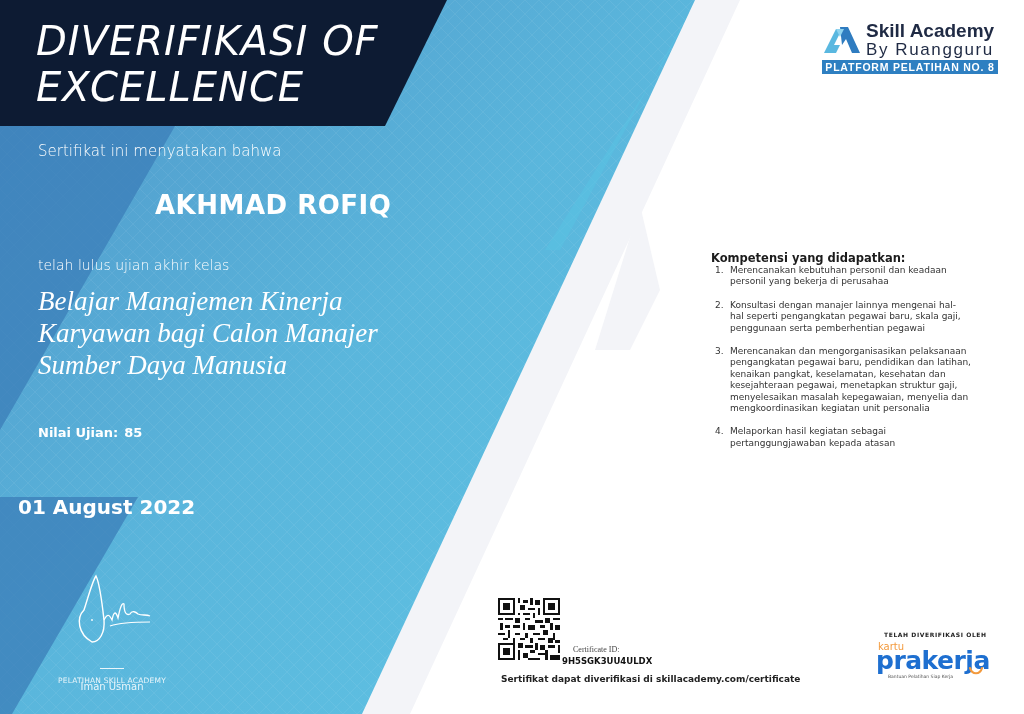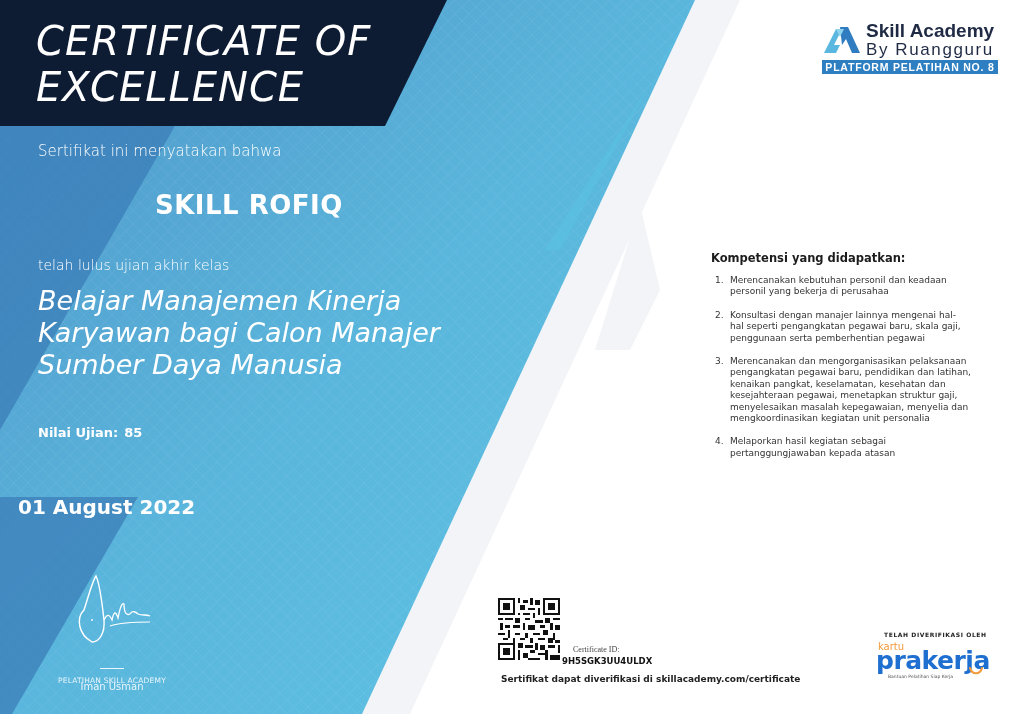--- a/index.html
+++ b/index.html
@@ -14,34 +14,34 @@
   .logo { position: absolute; left: 822px; top: 21px; width: 180px; height: 56px; }
   .logo-icon { position: absolute; left: 0; top: 4px; width: 40px; height: 30px; }
   .logo-name { position: absolute; left: 44px; top: 0px; font-family: "Liberation Sans", sans-serif; font-weight: bold; font-size: 19px; color: #1f2a44; white-space: nowrap; line-height: 20px; }
   .logo-by { position: absolute; left: 44px; top: 19px; font-family: "Liberation Sans", sans-serif; font-size: 17px; color: #1f2a44; letter-spacing: 1.6px; white-space: nowrap; line-height: 19px; }
   .logo-tag { position: absolute; left: 0; top: 39px; width: 176px; height: 14px; background: #2e7fc1; color: #ffffff; font-family: "Liberation Sans", sans-serif; font-weight: bold; font-size: 10.5px; letter-spacing: 0.8px; text-align: center; line-height: 14px; white-space: nowrap; }
 
   .txt { position: absolute; color: #ffffff; white-space: nowrap; font-family: "DejaVu Sans", sans-serif; }
   .intro { left: 38px; top: 142px; font-size: 15px; font-weight: 300; }
   .recipient { left: 155px; top: 190px; font-size: 26px; font-weight: bold; letter-spacing: 0.5px; }
   .passed { left: 38px; top: 257px; font-size: 14px; font-weight: 300; }
-  .course { left: 38px; top: 285px; font-size: 27px; font-style: italic; font-weight: 300; line-height: 32px; white-space: normal; width: 440px; }
+  .course { left: 38px; top: 285px; font-size: 27px; font-style: italic; font-weight: 300; line-height: 32px; white-space: normal; width: 440px; font-family: Liberation Serif, serif; }
   .course span { display: block; white-space: nowrap; }
   .provider { left: 38px; top: 401px; font-size: 12.5px; font-weight: 300; }
   .score { left: 38px; top: 425px; font-size: 13px; font-weight: bold; }
   .score .val { margin-left: 6px; margin-top: 23px; }
   .date { left: 18px; top: 451px; font-size: 20px; font-weight: bold; margin-top: 44px; }
 
   .signature { position: absolute; left: 70px; top: 572px; width: 90px; height: 80px; }
   .signer-name { left: 0; width: 224px; top: 653px; font-size: 10px; text-align: center; color: #eaf6fb; margin-top: 28px; }
   .signer-divider { position: absolute; left: 100px; top: 668px; width: 24px; height: 1px; background: #eaf6fb; }
   .signer-title { left: 0; width: 224px; top: 676px; font-size: 7.5px; text-align: center; color: #eaf6fb; letter-spacing: 0.2px; }
 
   .comp { position: absolute; left: 711px; top: 251px; width: 280px; color: #222222; }
-  .comp-title { font-family: "DejaVu Sans", sans-serif; font-weight: bold; font-size: 11.5px; color: #1c1c1c; margin-bottom: 10px; white-space: nowrap; }
+  .comp-title { font-family: "DejaVu Sans", sans-serif; font-weight: bold; font-size: 11.5px; color: #1c1c1c; margin-bottom: 0; white-space: nowrap; }
   .comp-list { list-style: none; }
   .comp-item { position: relative; padding-left: 19px; font-family: "DejaVu Sans", sans-serif; font-size: 9px; line-height: 11.4px; color: #333333; margin-bottom: 12px; }
   .comp-num { position: absolute; left: 4px; top: 0; }
   .comp-text { display: block; }
 
   .qr { position: absolute; left: 498px; top: 598px; width: 62px; height: 62px; }
   .cert-id-label { position: absolute; left: 573px; top: 645px; font-size: 8px; color: #444444; font-family: Liberation Serif, serif; white-space: nowrap; }
   .cert-id-value { position: absolute; left: 562px; top: 656px; font-size: 8.5px; font-weight: bold; color: #111111; font-family: "DejaVu Sans", sans-serif; white-space: nowrap; }
   .verify-text { position: absolute; left: 501px; top: 674px; font-size: 9px; font-weight: bold; color: #222222; font-family: "DejaVu Sans", sans-serif; white-space: nowrap; }
 
@@ -77,37 +77,37 @@
     <polygon points="665,60 690,10 560,250 545,250" fill="#58c2e3" opacity="0.6"></polygon>
 
     <polygon points="0,126 175,126 0,430" fill="#3b7db8" opacity="0.75"></polygon>
 
     <polygon points="0,497 138,497 12,714 0,714" fill="#3b7db8" opacity="0.75"></polygon>
 
     <polygon points="0,0 447,0 385,126 0,126" fill="#0d1b33"></polygon>
   </svg>
 
   <div class="title-block">
-    <span class="title-line">CERTIFICATE OF</span>
+    <span class="title-line">DIVERIFIKASI OF</span>
     <span class="title-line">EXCELLENCE</span>
   </div>
 
   <div class="logo">
     <svg class="logo-icon" viewBox="0 0 40 30">
       <polygon points="2,28 14,4 20,4 12,20 18,20 14,28" fill="#5ab8e0"></polygon>
       <polygon points="18,2 26,2 38,28 30,28 24,14 20,20" fill="#2f7cc0"></polygon>
       <polygon points="14,4 22,4 18,12" fill="#8fd3ef"></polygon>
     </svg>
     <div class="logo-name">Skill Academy</div>
     <div class="logo-by">By Ruangguru</div>
     <div class="logo-tag">PLATFORM PELATIHAN NO. 8</div>
   </div>
 
   <div class="txt intro">Sertifikat ini menyatakan bahwa</div>
-  <div class="txt recipient">SKILL ROFIQ</div>
+  <div class="txt recipient">AKHMAD ROFIQ</div>
   <div class="txt passed">telah lulus ujian akhir kelas</div>
   <div class="txt course">
     <span>Belajar Manajemen Kinerja</span>
     <span>Karyawan bagi Calon Manajer</span>
     <span>Sumber Daya Manusia</span>
   </div>
   <div class="txt score">
     <span>Nilai Ujian:</span><span class="val">85</span>
   </div>
   <div class="txt date">01 August 2022</div>

